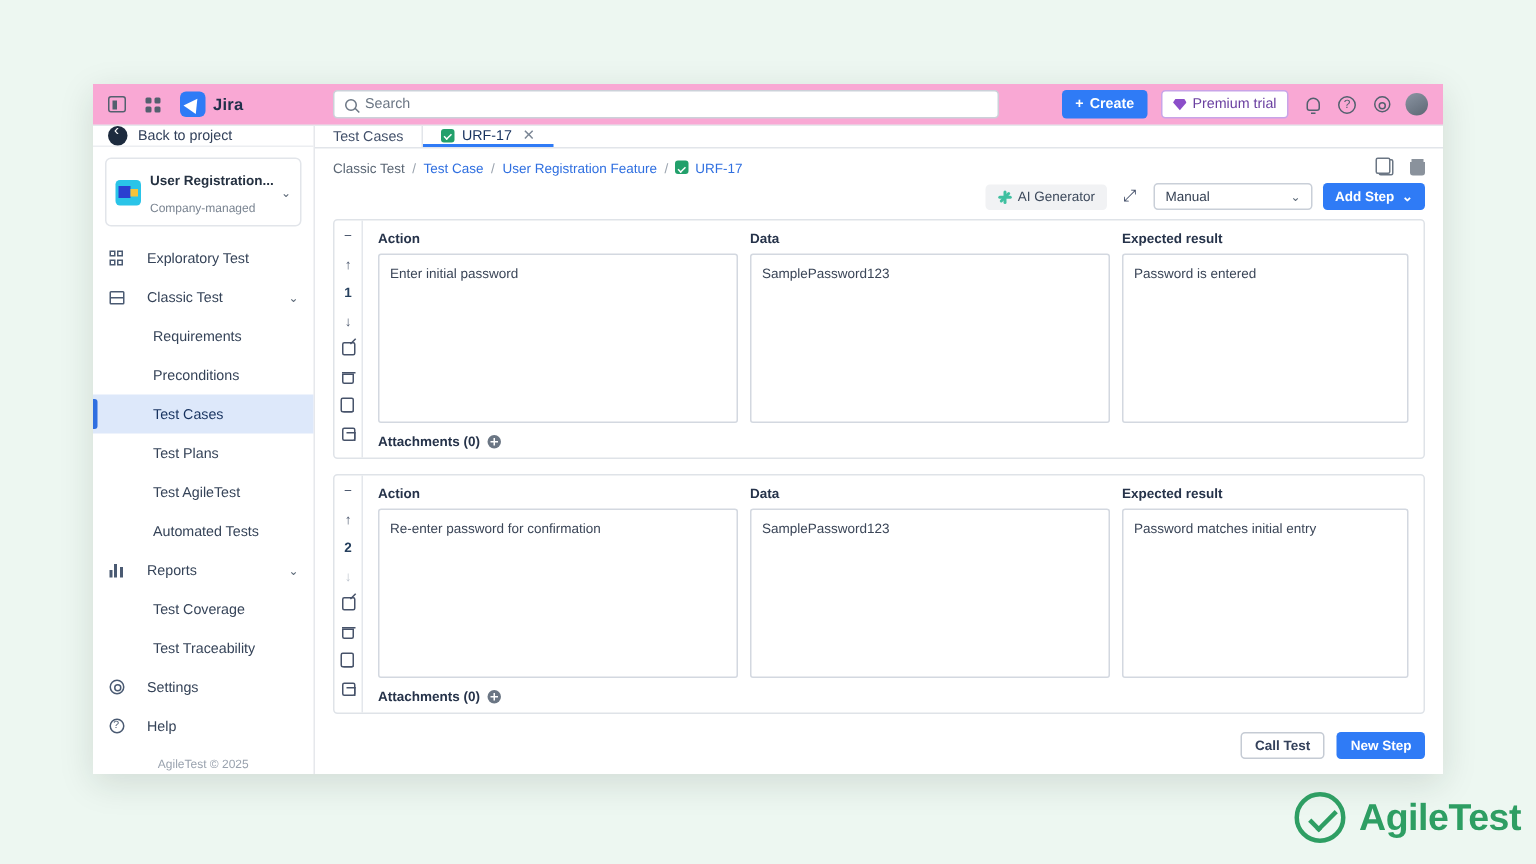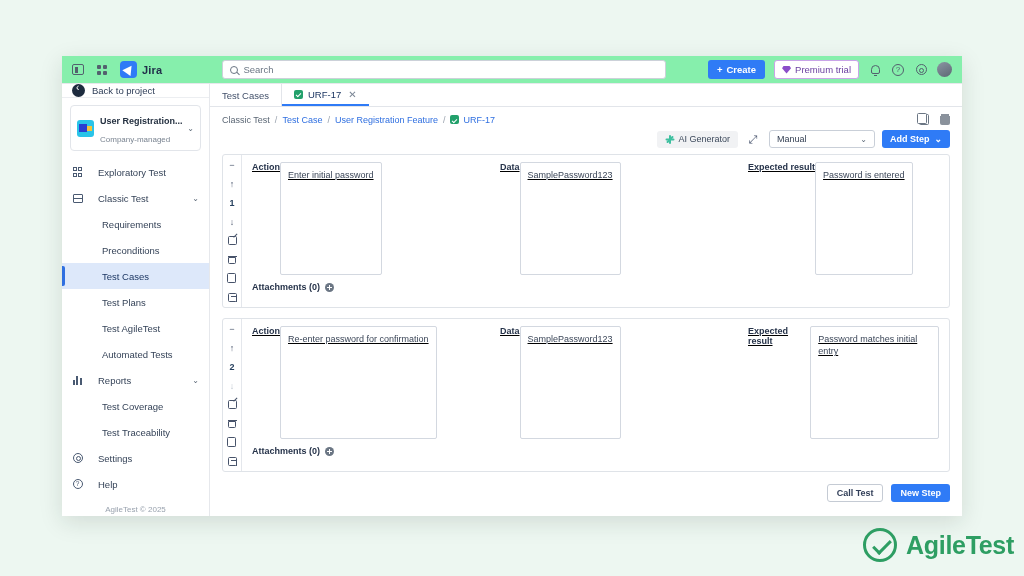--- a/index.html
+++ b/index.html
@@ -8,21 +8,21 @@
     font-family: "Liberation Sans", sans-serif;
     background: #edf7f1;
     overflow: hidden;
   }
   #page { position: relative; width: 1024px; height: 576px; }
 
   
   .window {
     position: absolute; left: 62px; top: 56px;
     width: 900px; height: 460px;
-    background: #86efac;
+    background: #f9a8d4;
     box-shadow: 0 6px 22px rgba(20,40,30,.13);
   }
 
   
   .topbar {
     display: flex; align-items: center;
     height: 28px; padding: 0 8px;
     border-bottom: 1px solid #e6e8ec;
     gap: 8px;
   }
@@ -211,21 +211,21 @@
   .r-trash { width: 8px; height: 9px; position: relative; }
   .r-trash:before { content:""; position:absolute; top:2px; left:0; right:0; bottom:0; border:1.2px solid #47536a; border-radius:0 0 1.5px 1.5px; }
   .r-trash:after { content:""; position:absolute; top:0.6px; left:-0.5px; right:-0.5px; height:1.2px; background:#47536a; }
   .r-copy { width: 8px; height: 9px; border: 1.2px solid #47536a; border-radius: 1.5px; position: relative; }
   .r-copy:before { content:""; position:absolute; left:-2.5px; top:-2.5px; width:7px; height:8px; border:1.2px solid #47536a; border-radius:1.5px; background:#fff; }
   .r-ext { width: 9px; height: 9px; border: 1.2px solid #47536a; border-radius: 1.5px; position: relative; }
   .r-ext:after { content:""; position:absolute; left:2px; top:2px; width:5px; height:5px; border-top:1.2px solid #47536a; border-right:1.2px solid #47536a; }
 
   .stepbody { flex: 1; padding: 7px 10px 6px; min-width: 0; }
   .cols { display: flex; gap: 8px; }
-  .col { display: flex; flex-direction: row; text-decoration: underline; }
+  .col { display: flex; flex-direction: column; }
   .col.c1 { width: 240px; }
   .col.c2 { width: 240px; }
   .col.c3 { flex: 1; }
   .col-h { font-size: 9px; font-weight: 700; color: #26334a; margin-bottom: 5px; }
   .field {
     border: 1px solid #d3d8e0; border-radius: 2px;
     height: 113px; padding: 6px 7px;
     font-size: 9px; color: #3a4557; line-height: 1.35;
     overflow: hidden; background:#fff;
   }

